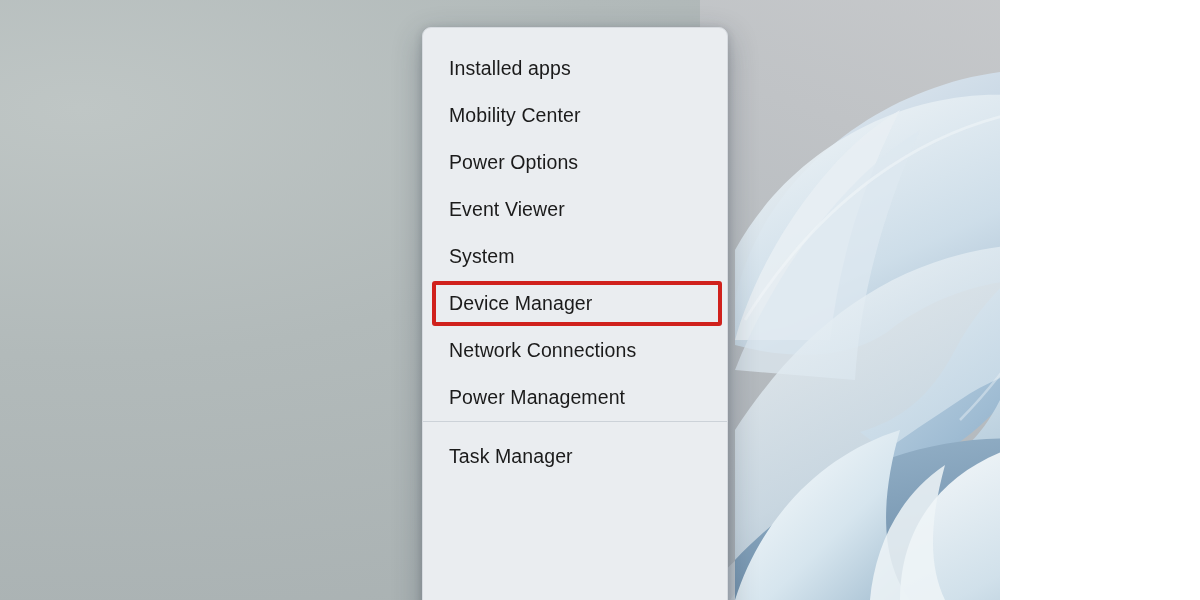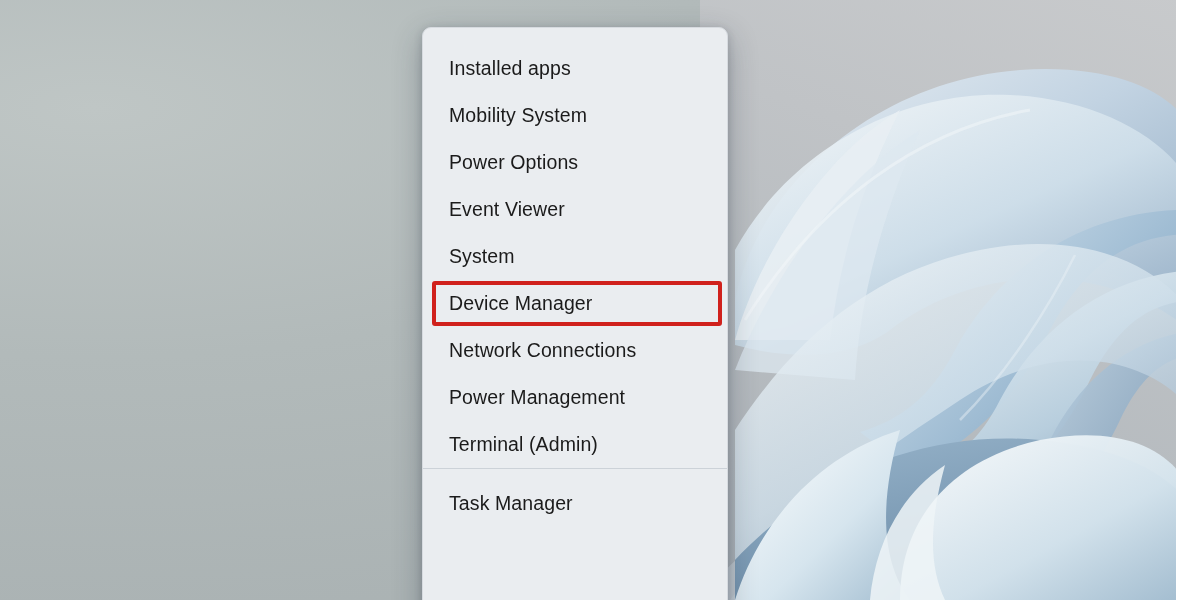--- a/index.html
+++ b/index.html
@@ -2,21 +2,21 @@
 <html><head>
 <meta charset="utf-8">
 <title>Windows Power User Menu</title>
 <style>
   * { margin:0; padding:0; box-sizing:border-box; }
   html, body {
     width:1200px; height:600px; overflow:hidden;
     font-family:"Liberation Sans", sans-serif;
   }
   #screen {
-    position:relative; width:1176px; height:600px; overflow:hidden;
+    position:relative; width:1000px; height:600px; overflow:hidden;
     background:#bef264;
   }
 
   
   .wallpaper { position:absolute; inset:0; overflow:hidden; }
   .wp-base {
     position:absolute; inset:0;
     background:
       radial-gradient(120% 90% at 8% 18%, #bfc6c5 0%, #b2baba 46%, #aab2b3 100%);
   }
@@ -144,21 +144,21 @@
   </div>
 
   <div class="menu">
     <div class="menu-list">
 
       <div class="menu-item">
         <span>Installed apps</span>
       </div>
 
       <div class="menu-item">
-        <span>Mobility System</span>
+        <span>Mobility Center</span>
       </div>
 
       <div class="menu-item">
         <span>Power Options</span>
       </div>
 
       <div class="menu-item">
         <span>Event Viewer</span>
       </div>
 
@@ -173,23 +173,20 @@
       <div class="menu-item">
         <span>Network Connections</span>
       </div>
 
       <div class="menu-item">
         <span>Power Management</span>
       </div>
 
 
 
-      <div class="menu-item">
-        <span>Terminal (Admin)</span>
-      </div>
 
       <div class="menu-separator"></div>
 
       <div class="menu-item sep-above">
         <span>Task Manager</span>
       </div>
 
     </div>
   </div>
 

